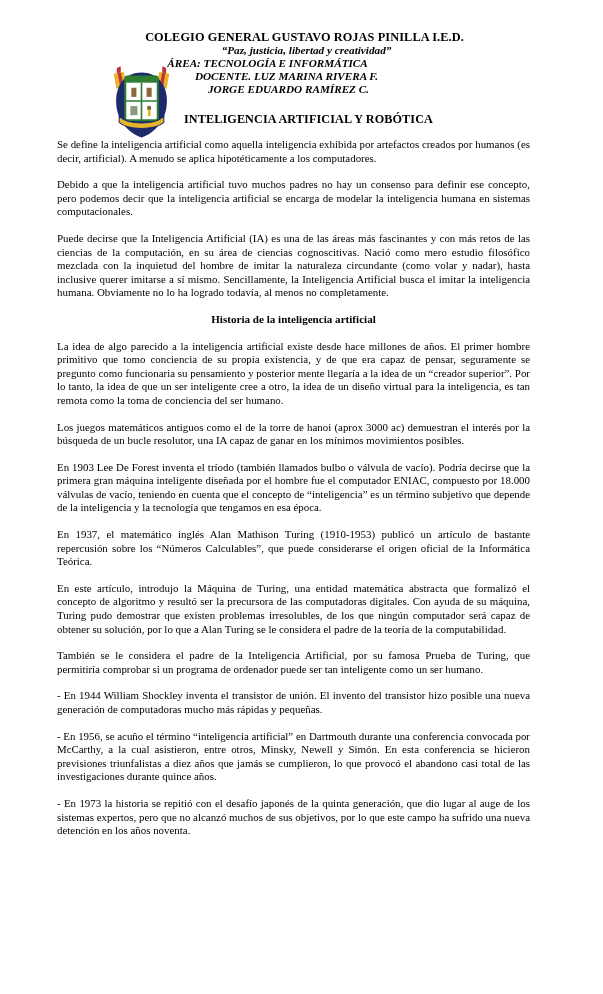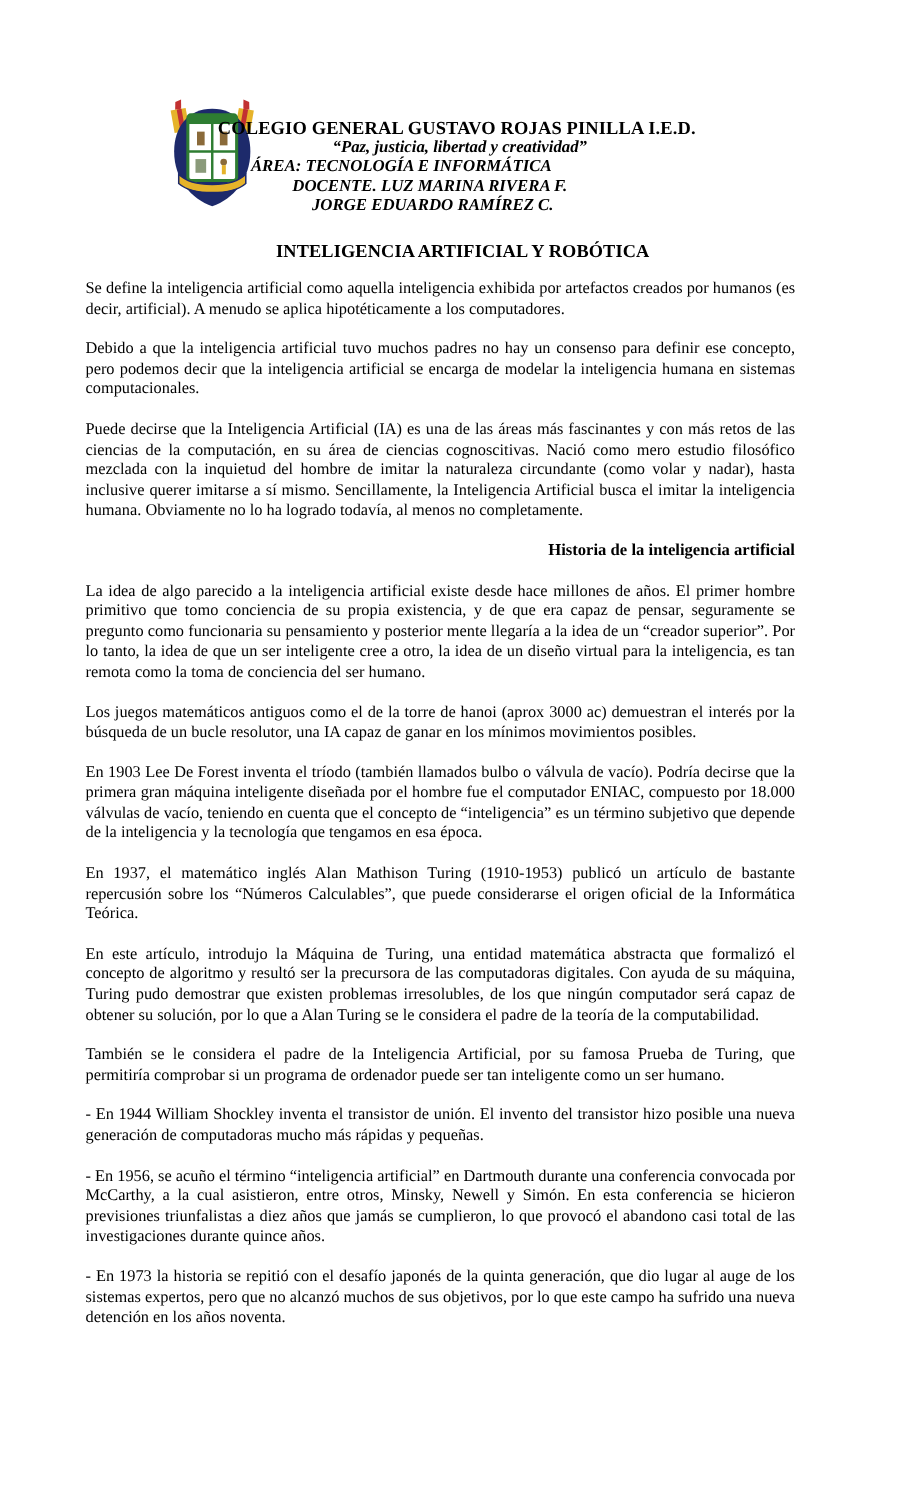--- a/index.html
+++ b/index.html
@@ -14,21 +14,21 @@
     margin: 0 auto;
   }
   .crest {
     position: absolute;
     left: 110px;
     top: 66px;
     width: 63px;
     height: 74px;
   }
   .header-text {
-    padding-top: 78px;
+    padding-top: 30px;
     text-align: center;
     font-weight: bold;
     line-height: 13px;
   }
   .school-name {
     font-size: 12.3px;
     line-height: 14px;
     transform: translateX(3px);
     letter-spacing: 0.1px;
   }
@@ -56,21 +56,21 @@
     font-size: 10.9px;
     line-height: 13.6px;
   }
   .body-text p {
     margin: 0 0 13px 0;
   }
   .section-heading {
     font-weight: bold;
     font-size: 11.1px;
     margin: 0 0 13px 0;
-    text-align: right;
+    text-align: center;
   }
 </style>
 </head>
 <body>
 
 <div class="page">
 
   <svg class="crest" viewBox="0 0 62 72" aria-hidden="true">
 
     <g transform="rotate(-10 11 14)">

